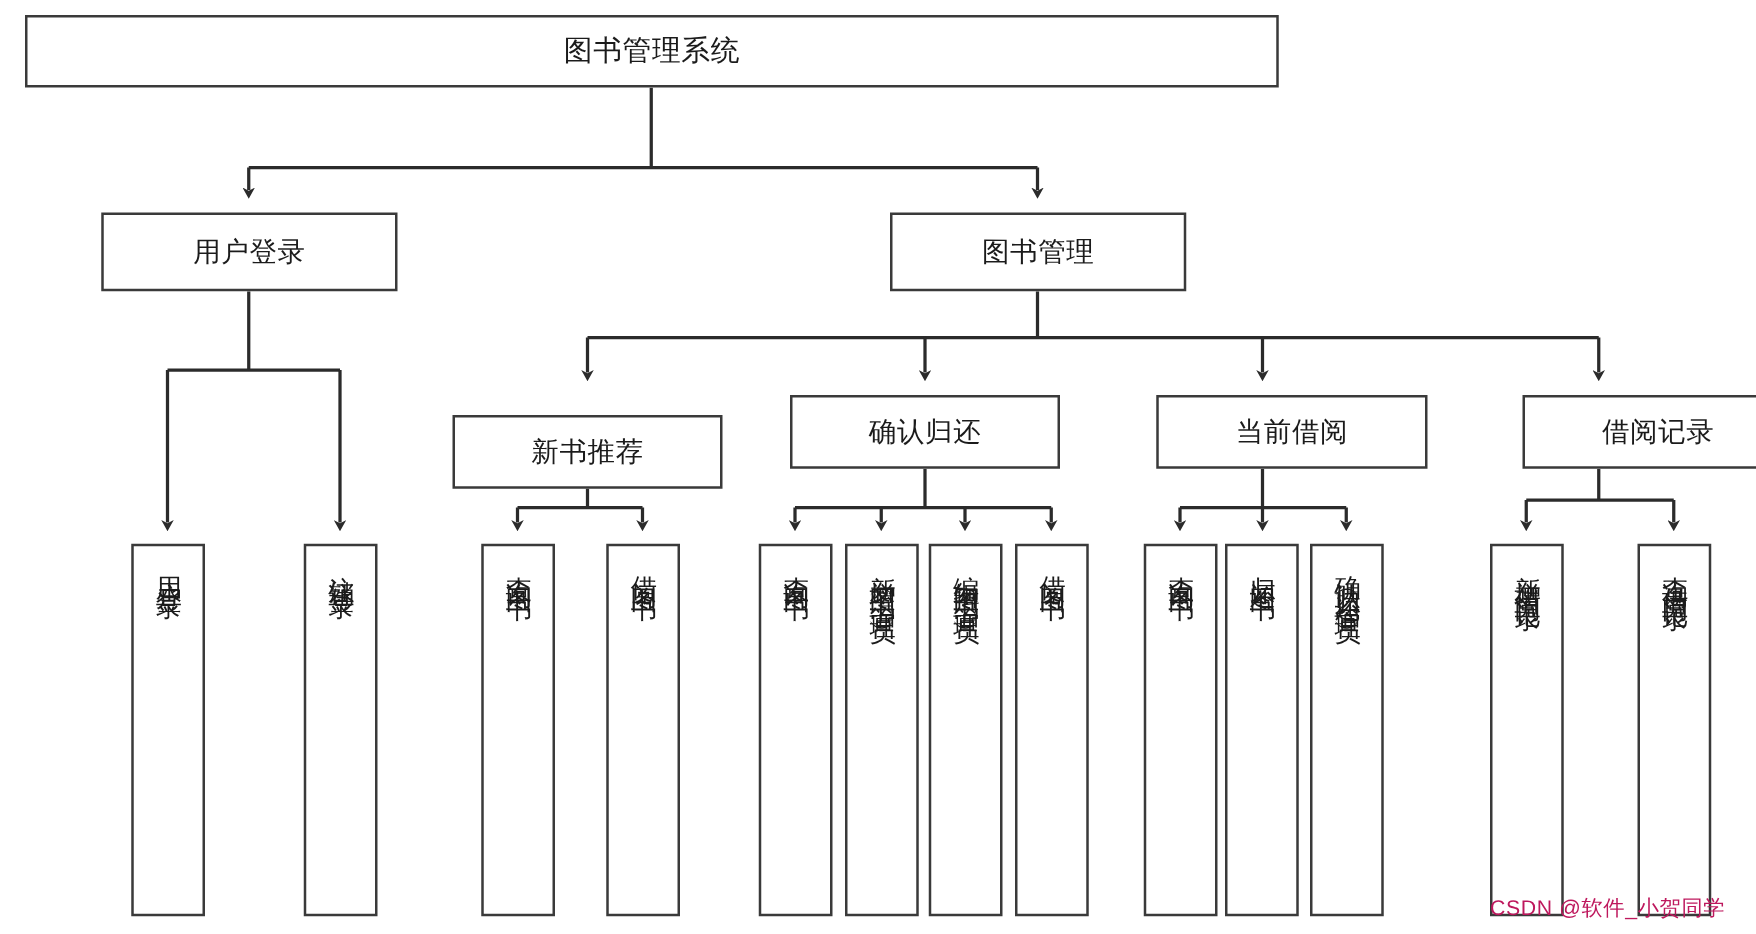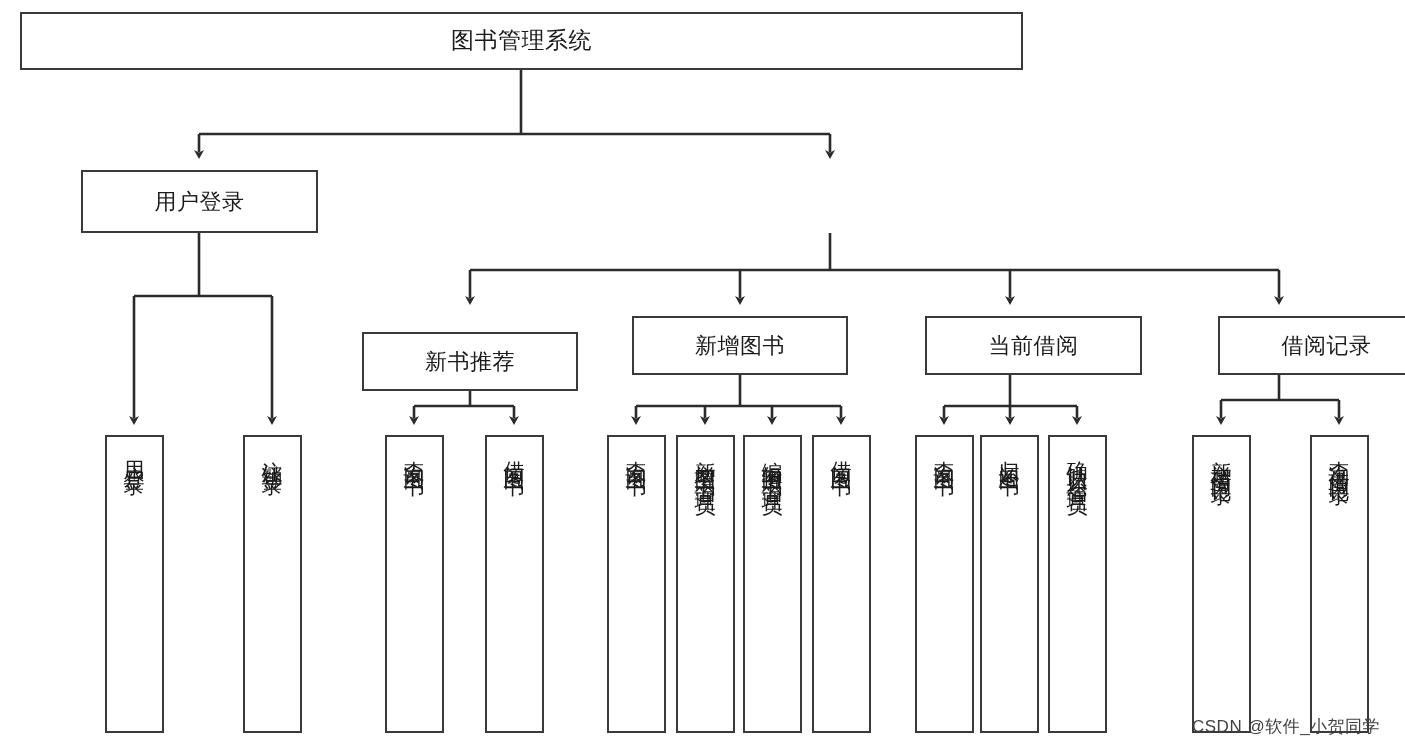--- a/index.html
+++ b/index.html
@@ -54,21 +54,21 @@
     writing-mode: vertical-rl;
     text-orientation: upright;
     font-size: 21px;
     letter-spacing: 5px;
     line-height: 1;
     white-space: normal;
     max-height: 100%;
   }
   .watermark {
     position: absolute;
-    color: #404040;
+    color: #be185d;
     font-size: 17px;
     letter-spacing: 0.5px;
     white-space: nowrap;
     pointer-events: none;
   }
 </style>
 </head>
 <body>
 
 <div id="diagram-root">
@@ -123,26 +123,29 @@
     </g>
   </svg>
 
   <div class="node-box root" style="left:20px; top:12px; width:1003px; height:58px;">
     <span class="node-label">图书管理系统</span>
   </div>
 
   <div class="node-box level2" style="left:81px; top:170px; width:237px; height:63px;">
     <span class="node-label">用户登录</span>
   </div>
+  <div class="node-box level2" style="left:712px; top:170px; width:237px; height:63px;">
+    <span class="node-label">图书管理</span>
+  </div>
 
   <div class="node-box level3" style="left:362px; top:332px; width:216px; height:59px;">
     <span class="node-label">新书推荐</span>
   </div>
   <div class="node-box level3" style="left:632px; top:316px; width:216px; height:59px;">
-    <span class="node-label">新增图书</span>
+    <span class="node-label">确认归还</span>
   </div>
   <div class="node-box level3" style="left:901px; top:316px; width:217px; height:59px;margin-left:24px;">
     <span class="node-label">当前借阅</span>
   </div>
   <div class="node-box level3" style="left:1218px; top:316px; width:217px; height:59px;justify-content:center;">
     <span class="node-label">借阅记录</span>
   </div>
 
   <div class="node-box leaf" style="left:105px; top:435px; width:59px; height:298px;">
     <span class="node-label">用户登录</span>

